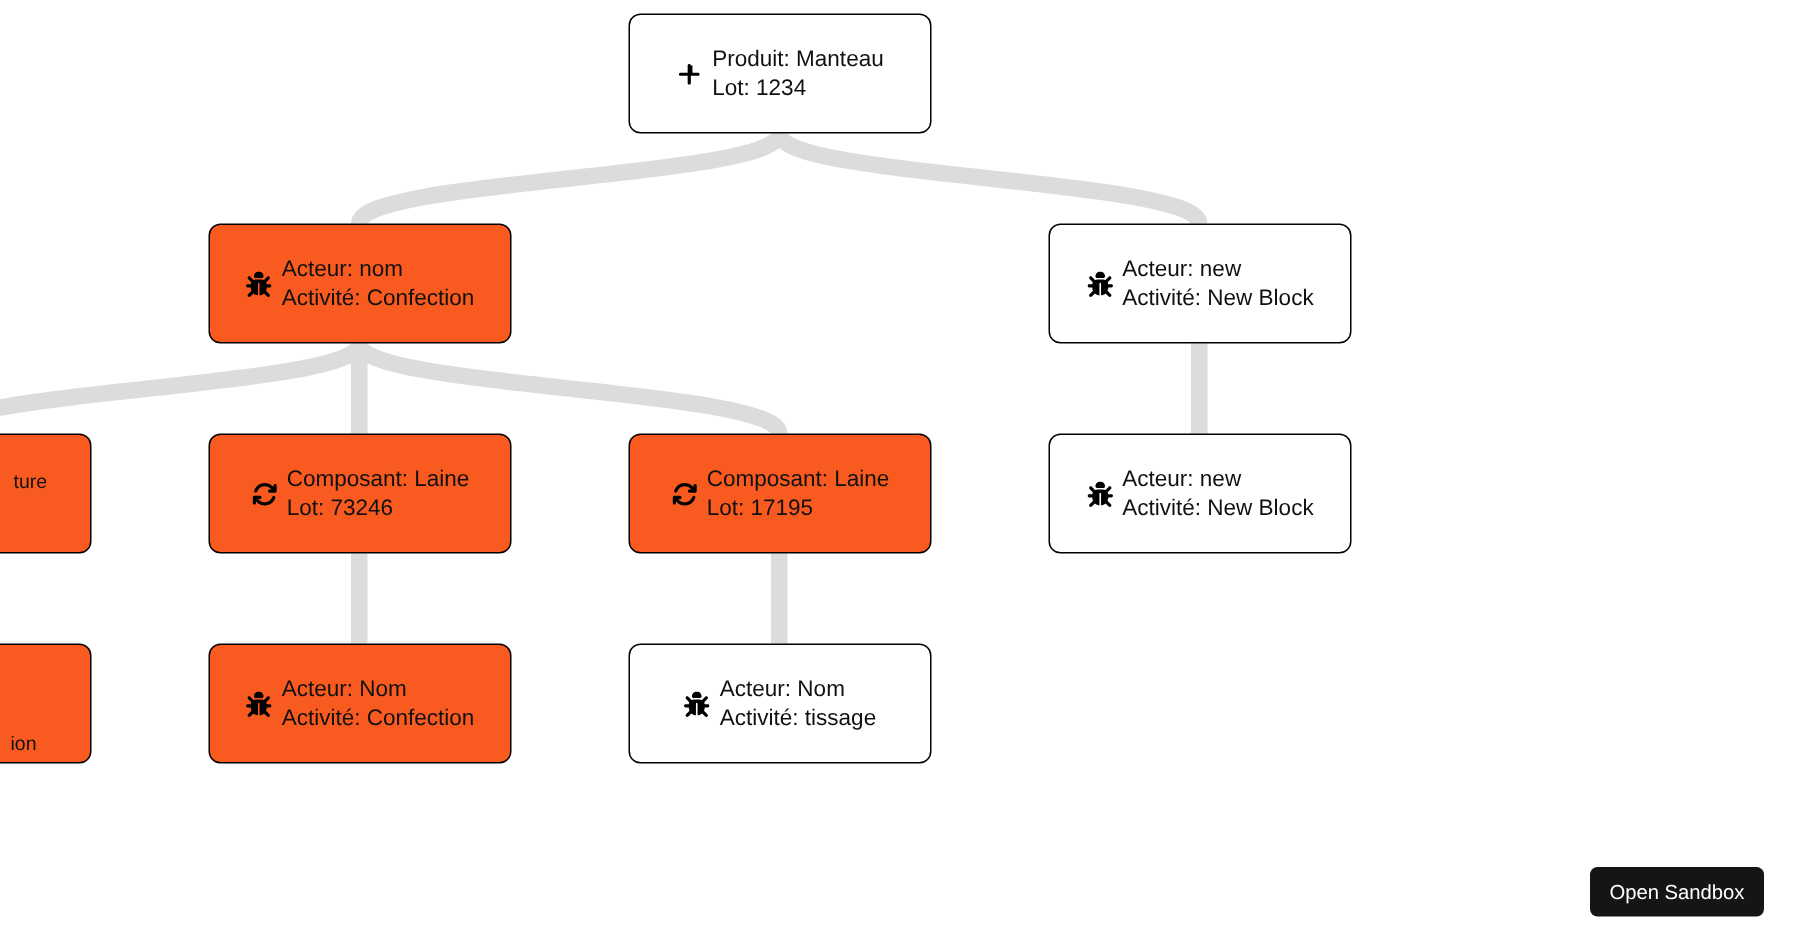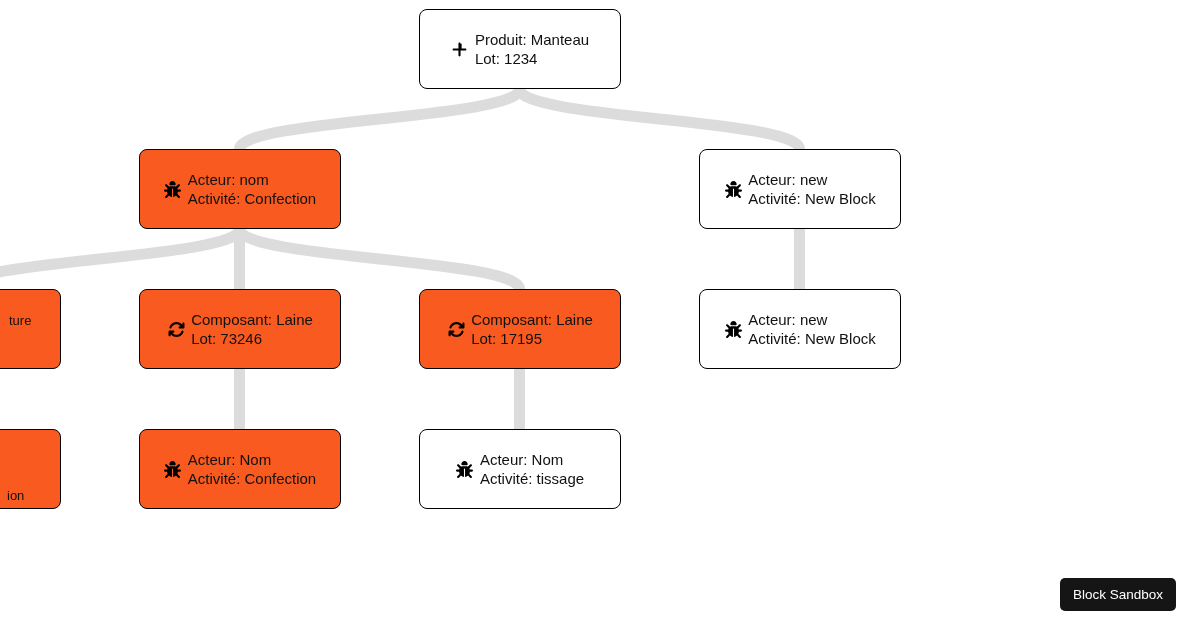--- a/index.html
+++ b/index.html
@@ -192,15 +192,15 @@
       <svg viewBox="0 0 512 512">
           <path d="M256 0c53 0 96 43 96 96v3.6c0 15.7-12.7 28.4-28.4 28.4H188.4c-15.7 0-28.4-12.7-28.4-28.4V96c0-53 43-96 96-96zM41.4 105.4c12.5-12.5 32.8-12.5 45.3 0l64 64c.7 .7 1.3 1.4 1.9 2.1c14.2-7.3 30.4-11.4 47.5-11.4H312c17.1 0 33.2 4.1 47.5 11.4c.6-.7 1.2-1.4 1.9-2.1l64-64c12.5-12.5 32.8-12.5 45.3 0s12.5 32.8 0 45.3l-64 64c-.7 .7-1.4 1.3-2.1 1.9c6.2 12 10.1 25.3 11.1 39.5H480c17.7 0 32 14.3 32 32s-14.3 32-32 32H416c0 24.6-5.5 47.8-15.4 68.6c2.2 1.3 4.2 2.9 6 4.8l64 64c12.5 12.5 12.5 32.8 0 45.3s-32.8 12.5-45.3 0l-63.1-63.1c-24.5 21.8-55.8 36.2-90.3 39.6V240c0-8.8-7.2-16-16-16s-16 7.2-16 16V479.2c-34.5-3.4-65.8-17.8-90.3-39.6L86.6 502.6c-12.5 12.5-32.8 12.5-45.3 0s-12.5-32.8 0-45.3l64-64c1.9-1.9 3.9-3.4 6-4.8C101.5 367.8 96 344.6 96 320H32c-17.7 0-32-14.3-32-32s14.3-32 32-32H96.3c1.1-14.1 5-27.5 11.1-39.5c-.7-.6-1.4-1.2-2.1-1.9l-64-64c-12.5-12.5-12.5-32.8 0-45.3z"></path>
         </svg>
     </span>
     <span class="lines">
       <span class="l">Acteur: Nom</span>
       <span class="l">Activité: tissage</span>
     </span>
   </div>
 
-  <button class="open-sandbox">Block Sandbox</button>
+  <button class="open-sandbox">Open Sandbox</button>
 
 </div>
 
 </body></html>

